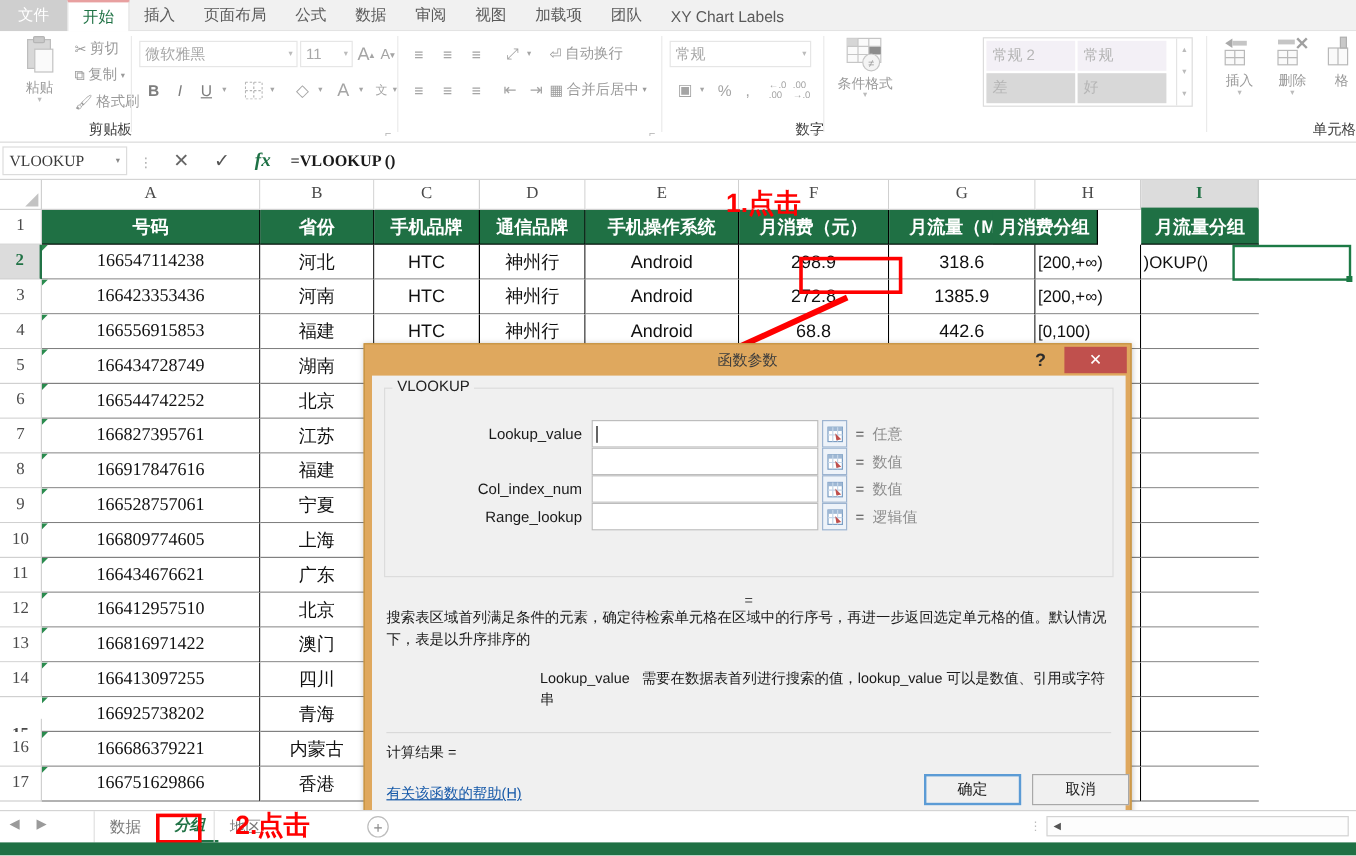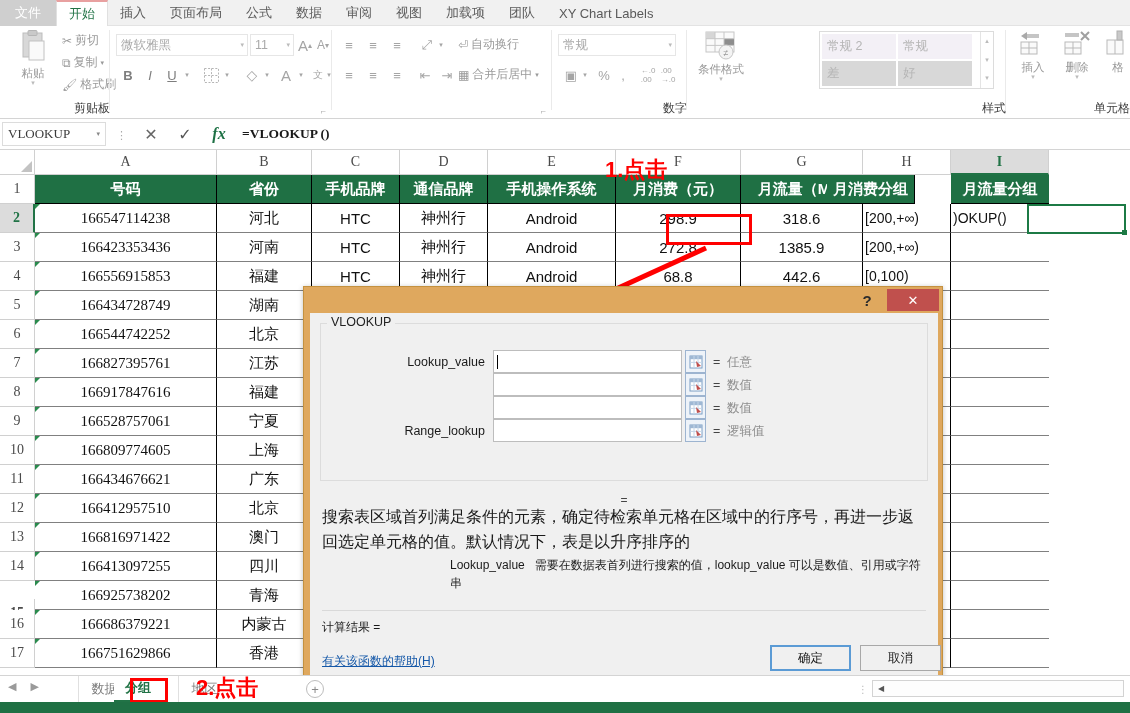--- a/index.html
+++ b/index.html
@@ -204,21 +204,21 @@
     position: absolute; left: 364px; width: 21px; height: 23px;
     border: 1px solid #9db4d0; background: #eef3f9;
     display: flex; align-items: center; justify-content: center;
   }
   .eq-sign { position: absolute; left: 392px; font-size: 12.5px; color: #444; line-height: 24px; }
   .eq-val { position: absolute; left: 406px; font-size: 12.5px; color: #8d8d8d; line-height: 24px; }
 
   .mid-eq { position: absolute; left: 0; top: 180px; width: 100%; text-align: center; font-size: 12px; color: #444; }
   .desc {
     position: absolute; left: 12px; top: 192px; width: 604px;
-    font-size: 16px; color: #1a1a1a; line-height: 1.55;
+    font-size: 12px; color: #1a1a1a; line-height: 1.55;
   }
   .argdesc {
     position: absolute; left: 140px; top: 243px; width: 476px;
     font-size: 12px; color: #1a1a1a; line-height: 1.5;
   }
   .argdesc .an { display: inline-block; }
   .hr { position: absolute; left: 12px; top: 297px; width: 604px; height: 1px; background: #d9d9d9; }
   .calcres { position: absolute; left: 12px; top: 306px; font-size: 12px; color: #1a1a1a; }
   .helplink {
     position: absolute; left: 12px; top: 340px; font-size: 12px;
@@ -410,21 +410,20 @@
         <div class="stylecell" style="left:2px;top:2px;width:74px;height:25px;background:#f3f0f6;">常规 2</div>
         <div class="stylecell" style="left:78px;top:2px;width:74px;height:25px;background:#f3f0f6;">常规</div>
         <div class="stylecell" style="left:2px;top:29px;width:74px;height:25px;background:#d8d8d8;">差</div>
         <div class="stylecell" style="left:78px;top:29px;width:74px;height:25px;background:#d8d8d8;">好</div>
         <div class="stylespin" style="right:0;top:0;height:56px;">
           <div>▴</div>
           <div>▾</div>
           <div>▾</div>
         </div>
       </div>
-      <div class="glabel">样式</div>
       <div class="gsep"></div>
     </div>
 
     <div class="rgroup" style="left:1006px;width:124px;">
       <div class="bigbtn" style="left:6px;top:4px;width:42px;">
         <svg width="30" height="28" viewBox="0 0 30 28">
           <rect x="3" y="12" width="16" height="12" fill="#fafafa" stroke="#b9b9b9"></rect>
           <line x1="11" y1="12" x2="11" y2="24" stroke="#b9b9b9"></line>
           <line x1="3" y1="18" x2="19" y2="18" stroke="#b9b9b9"></line>
           <path d="M3 6 L9 2 L9 10 Z" fill="#a9a9a9"></path>
@@ -663,20 +662,21 @@
   <svg class="anno" style="left:0;top:0;width:1130px;height:713px;">
     <defs>
       <marker id="ah" markerWidth="8" markerHeight="8" refX="1.5" refY="4" orient="auto">
         <path d="M0,0 L8,4 L0,8 z" fill="#ff0000"></path>
       </marker>
     </defs>
     <line x1="706" y1="248" x2="478" y2="352" stroke="#ff0000" stroke-width="5" marker-end="url(#ah)"></line>
   </svg>
 
   <div class="dlg">
+    <div class="dlg-title">函数参数</div>
     <div class="dlg-help">?</div>
     <div class="dlg-close">✕</div>
 
     <div class="dlg-body">
       <div class="fieldset">
         <div class="fs-legend">VLOOKUP</div>
         <div id="args-host">
             <div class="arg-row" style="top: 26px;">
               <div class="arg-label">Lookup_value</div>
               <div class="arg-input">
@@ -707,20 +707,21 @@
                   <line x1="5" y1="1" x2="5" y2="13" stroke="#c5d6e8"></line>
                   <line x1="9" y1="1" x2="9" y2="13" stroke="#c5d6e8"></line>
                   <line x1="1" y1="7.4" x2="13" y2="7.4" stroke="#c5d6e8"></line>
                   <path d="M7 6 L12 11 L8 12 Z" fill="#c0504d"></path>
                 </svg>
               </div>
               <div class="eq-sign">=</div>
               <div class="eq-val">数值</div>
             </div>
             <div class="arg-row" style="top: 72px;">
+              <div class="arg-label">Col_index_num</div>
               <div class="arg-input">
                 <span></span>
               </div>
               <div class="picker">
                 <svg width="14" height="14" viewBox="0 0 14 14">
                   <rect x="1" y="1" width="12" height="12" fill="#fff" stroke="#7b9ec4"></rect>
                   <rect x="1" y="1" width="12" height="3.2" fill="#9fb8d4"></rect>
                   <line x1="5" y1="1" x2="5" y2="13" stroke="#c5d6e8"></line>
                   <line x1="9" y1="1" x2="9" y2="13" stroke="#c5d6e8"></line>
                   <line x1="1" y1="7.4" x2="13" y2="7.4" stroke="#c5d6e8"></line>
@@ -765,21 +766,21 @@
     </div>
   </div>
 
   <div class="sheetbar">
     <div class="navarrows">
       <span>◀</span>
       <span>▶</span>
     </div>
     <div id="sheets-host">
         <div class="stab inactive" style="left: 78px; width: 52px; justify-content: center;">数据</div>
-        <div class="stab active" style="left: 114px; width: 48px; justify-content: center;">分组</div>
+        <div class="stab active" style="left: 134px; width: 48px; justify-content: center; font-style: italic;">分组</div>
         <div class="stab inactive" style="left: 178px; width: 52px; justify-content: center;">地区</div>
       </div>
     <div class="addsheet" style="left:306px;">+</div>
     <div class="hsb-dots">⋮</div>
     <div class="hscroll">
       <div class="lb">◀</div>
     </div>
   </div>
 
   <div class="redrect" style="left:130px;top:678px;width:38px;height:25px;"></div>

